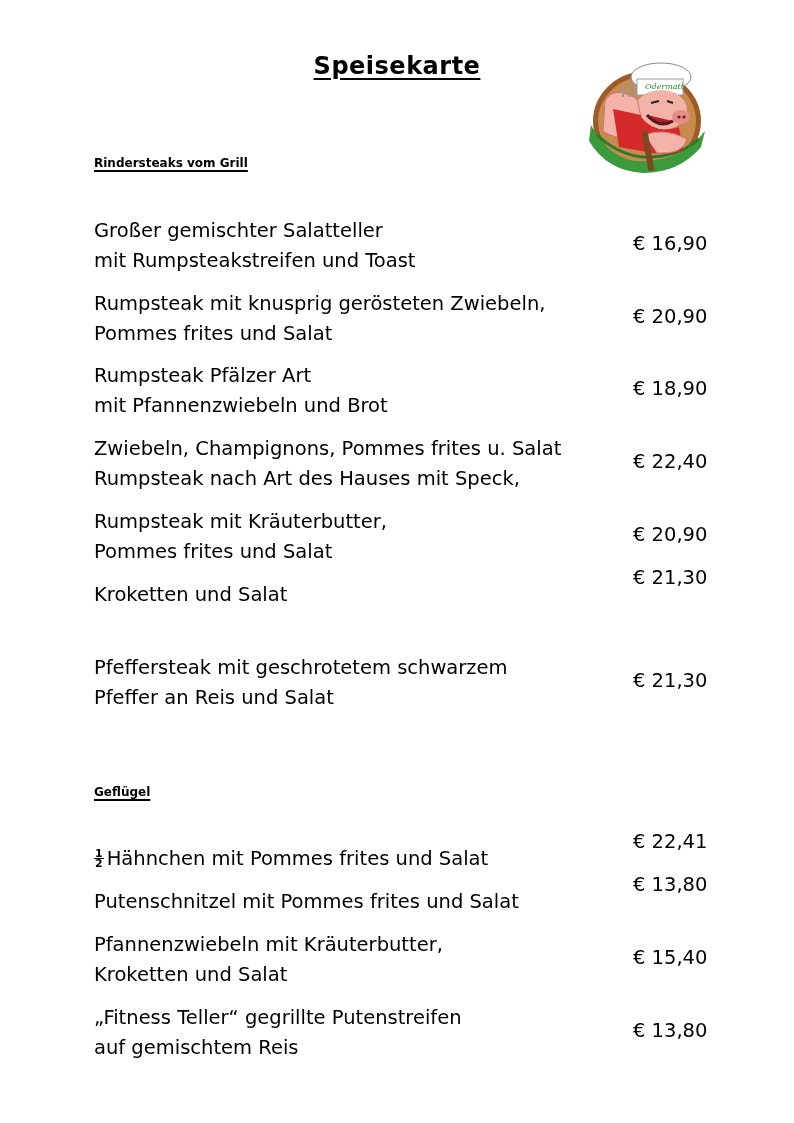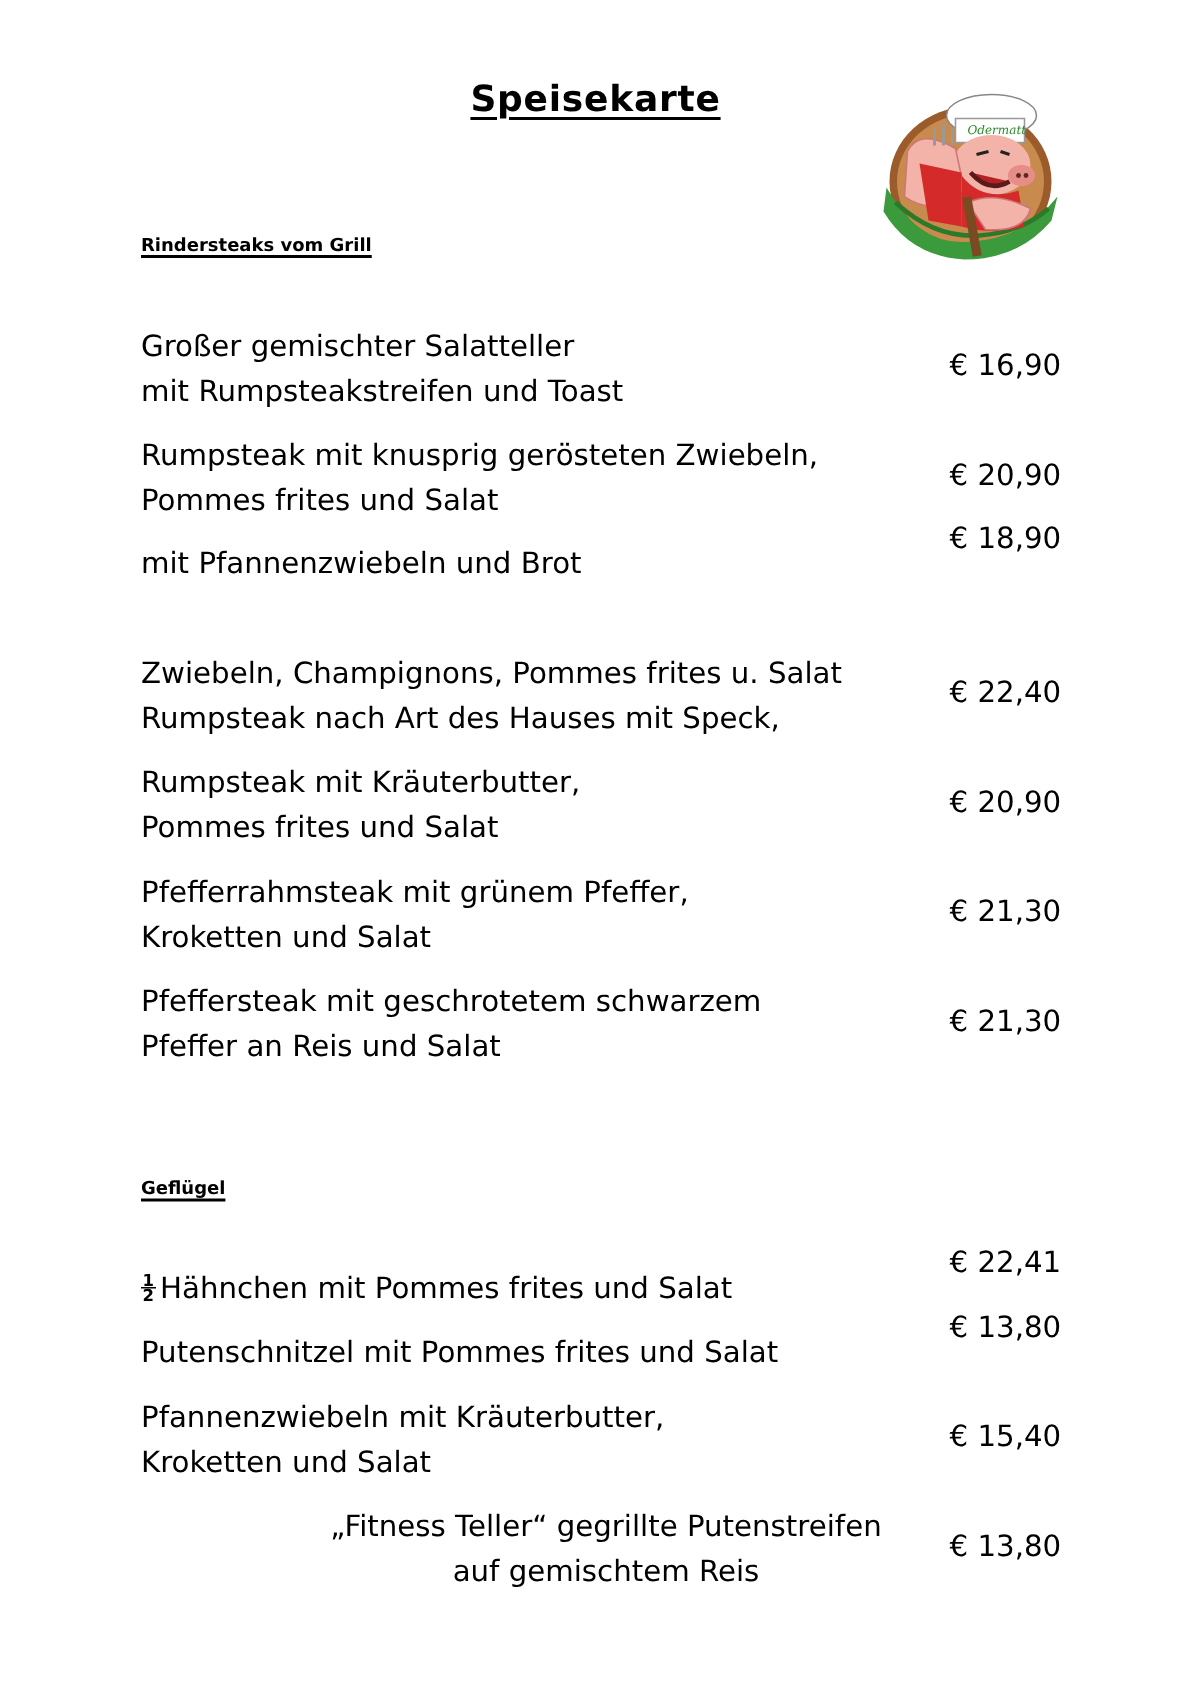--- a/index.html
+++ b/index.html
@@ -115,38 +115,38 @@
   <span class="price">€ 16,90</span>
 </div>
 
 <div class="item" style="top:289px;">
   <span class="line">Rumpsteak mit knusprig gerösteten Zwiebeln,</span>
   <span class="line">Pommes frites und Salat</span>
   <span class="price">€ 20,90</span>
 </div>
 
 <div class="item" style="top:361px;">
+  <span class="line">Rumpsteak Pfälzer Art</span>
   <span class="line">mit Pfannenzwiebeln und Brot</span>
   <span class="price">€ 18,90</span>
 </div>
 
 <div class="item" style="top:434px;">
   <span class="line">Zwiebeln, Champignons, Pommes frites u. Salat</span>
   <span class="line">Rumpsteak nach Art des Hauses mit Speck,</span>
   <span class="price">€ 22,40</span>
 </div>
 
 <div class="item" style="top:507px;">
   <span class="line">Rumpsteak mit Kräuterbutter,</span>
   <span class="line">Pommes frites und Salat</span>
   <span class="price">€ 20,90</span>
 </div>
 
 <div class="item" style="top:580px;">
-  <span class="line">Pfefferrahmsteak mit grünem Pfeffer,</span>
   <span class="line">Kroketten und Salat</span>
   <span class="price">€ 21,30</span>
 </div>
 
 <div class="item" style="top:653px;">
   <span class="line">Pfeffersteak mit geschrotetem schwarzem</span>
   <span class="line">Pfeffer an Reis und Salat</span>
   <span class="price">€ 21,30</span>
 </div>
 
@@ -161,17 +161,17 @@
   <span class="line">Putenschnitzel mit Pommes frites und Salat</span>
   <span class="price">€ 13,80</span>
 </div>
 
 <div class="item" style="top:930px;">
   <span class="line">Pfannenzwiebeln mit Kräuterbutter,</span>
   <span class="line">Kroketten und Salat</span>
   <span class="price">€ 15,40</span>
 </div>
 
-<div class="item" style="top:1003px;text-align:center;">
+<div class="item" style="top:1003px;">
   <span class="line">„Fitness Teller“ gegrillte Putenstreifen</span>
   <span class="line">auf gemischtem Reis</span>
   <span class="price">€ 13,80</span>
 </div>
 
 </body></html>

